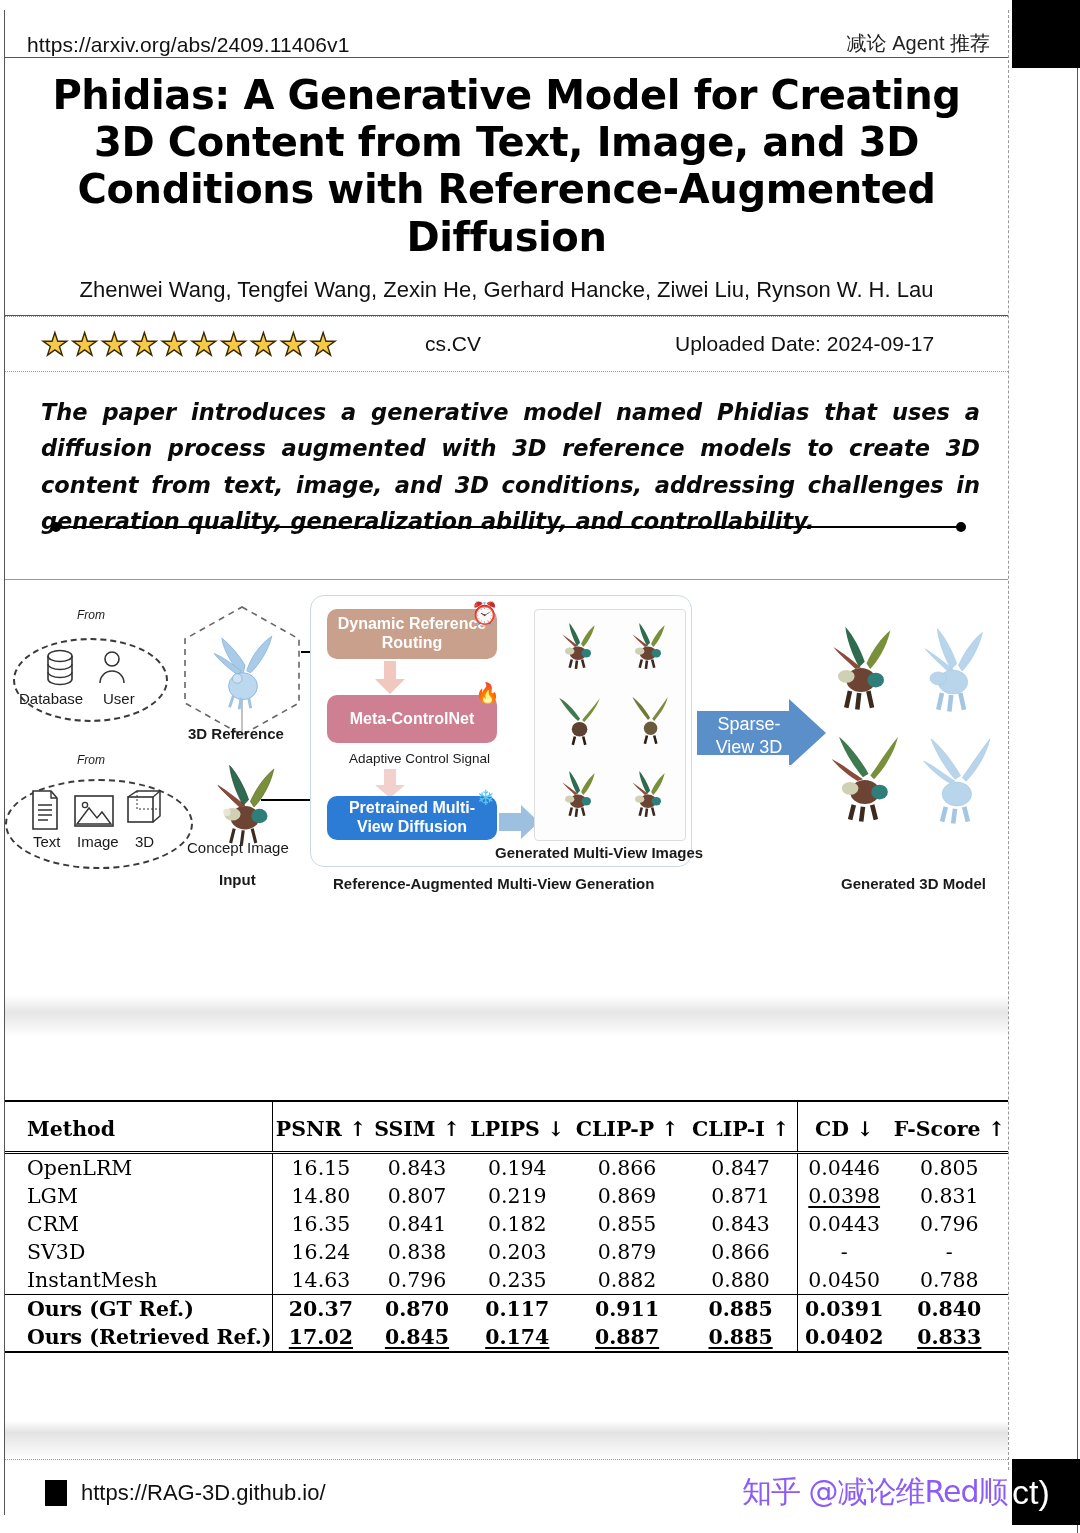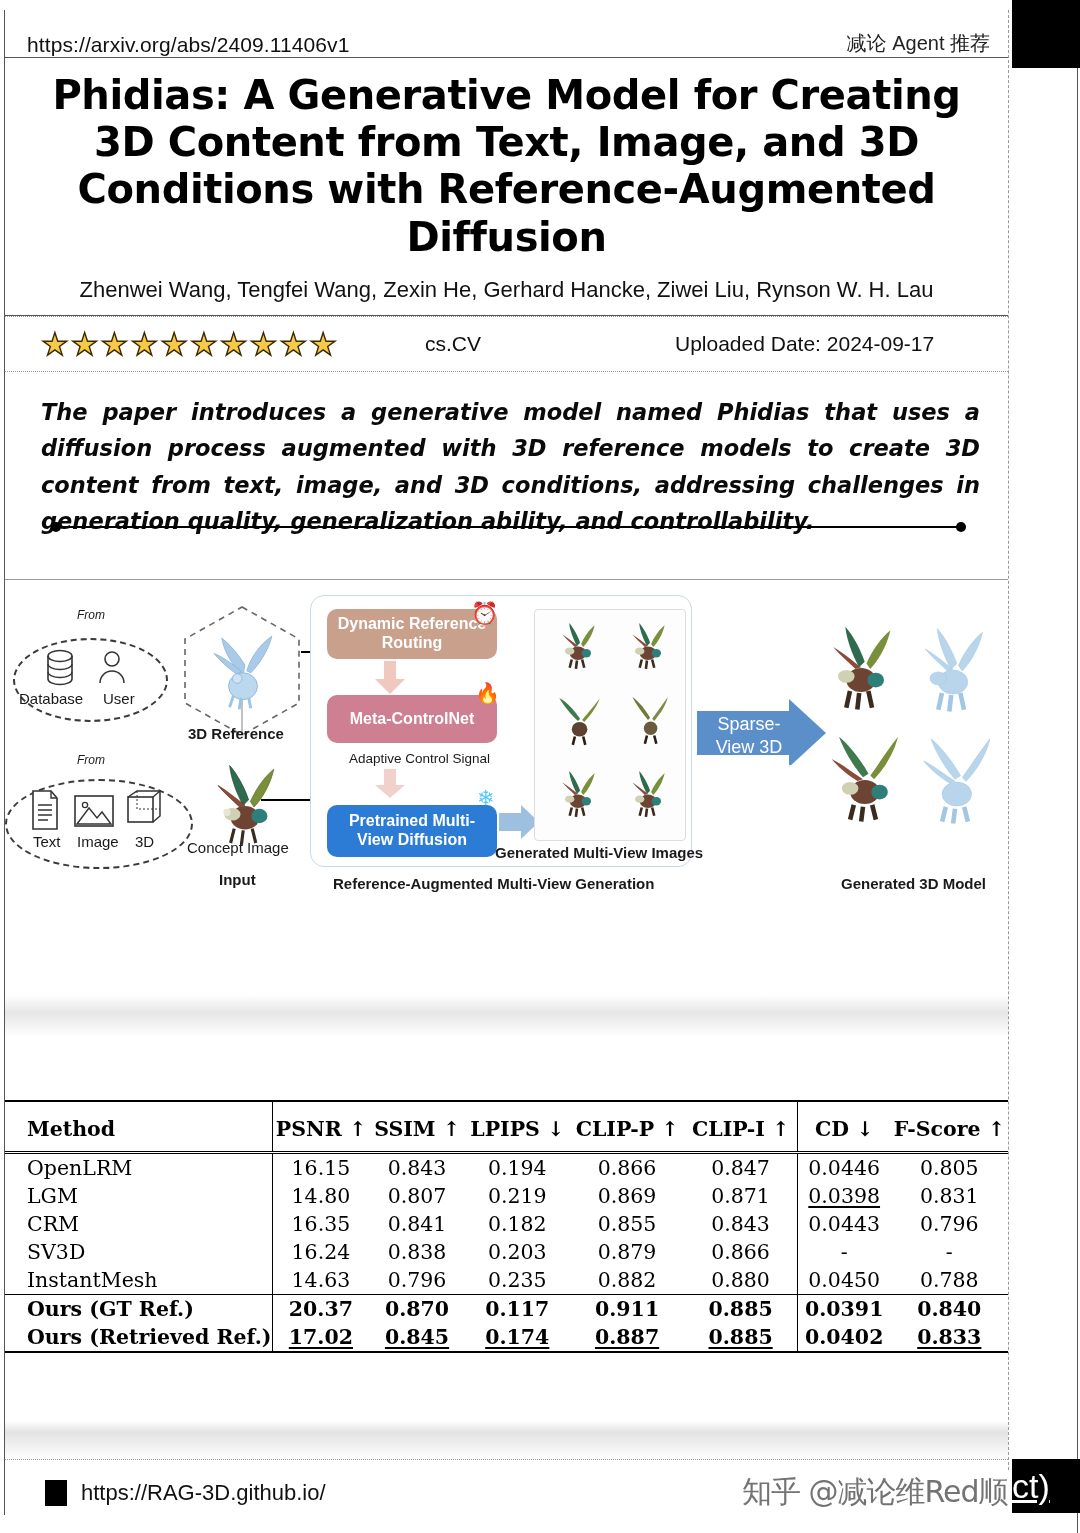--- a/index.html
+++ b/index.html
@@ -158,28 +158,28 @@
   
   .footer {
     position:absolute; left:5px; top:1459px; width:1003px; height:66px;
     display:flex; align-items:center; padding-left:40px;
     border-top:1px dotted #9a9a9a;
   }
   .bullet-sq { width:22px; height:26px; background:#000; margin-right:14px; }
   .footer-url { font-size:22px; color:#111; }
   .watermark {
     position:absolute; left:742px; top:1472px; width:270px; height:46px;
-    font-size:30px; color:#737373; white-space:nowrap;
+    font-size:30px; color:#8b5cf6; white-space:nowrap;
     font-family:"DejaVu Sans", sans-serif; letter-spacing:-1px;
     overflow:hidden;
   }
   .wm-black {
-    position:absolute; left:1012px; top:1459px; width:68px; height:54px;
+    position:absolute; left:1012px; top:1459px; width:68px; height:66px;
     background:#000; color:#fff; font-size:34px;
-    display:flex; align-items:center; justify-content:flex-start;text-decoration:underline;
+    display:flex; align-items:center; justify-content:flex-start;
   }
 </style>
 </head>
 <body>
 
 <div class="page">
 
   <div class="frame-left"></div>
   <div class="frame-right"></div>
   <div class="frame-dotted-v"></div>
@@ -314,21 +314,21 @@
       </svg>
 
       <div class="node rose" style="left:322px; top:114px; width:170px; height:48px;">Meta-ControlNet</div>
       <span style="position:absolute; left:470px; top:100px; font-size:20px;">🔥</span>
 
       <span class="lbl tiny" style="left:344px; top:170px;">Adaptive Control Signal</span>
       <svg style="position:absolute; left:367px; top:188px;" width="36" height="30">
         <polygon points="12,0 24,0 24,16 33,16 18,29 3,16 12,16" fill="#f2d0cc"></polygon>
       </svg>
 
-      <div class="node blue" style="left:322px; top:224px; width:170px; height:52px;">Pretrained Multi-View Diffusion</div>
+      <div class="node blue" style="left:322px; top:215px; width:170px; height:44px;">Pretrained Multi-View Diffusion</div>
       <span style="position:absolute; left:472px; top:205px; font-size:21px; color:#5bc8f5;">❄</span>
 
       <svg style="position:absolute; left:494px; top:224px;" width="42" height="34">
         <polygon points="0,8 22,8 22,0 40,17 22,34 22,26 0,26" fill="#9dbfe0"></polygon>
       </svg>
 
       <div class="mvgrid" style="left:529px; top:28px; width:152px; height:232px;"></div>
       <svg style="position:absolute; left:529px; top:28px;" width="152" height="232" viewBox="0 0 152 232">
         <g stroke-width="0.6">
           <g transform="translate(18,12) scale(0.52)">

